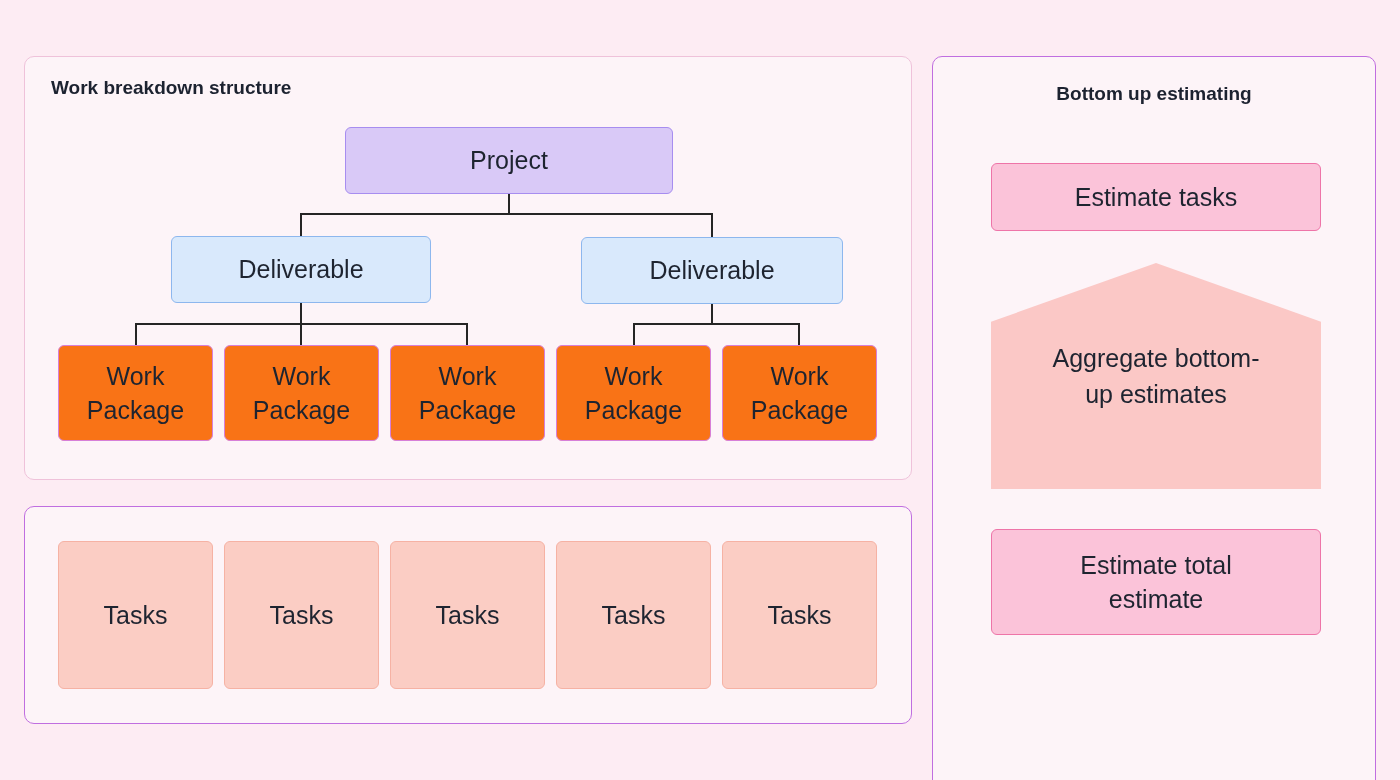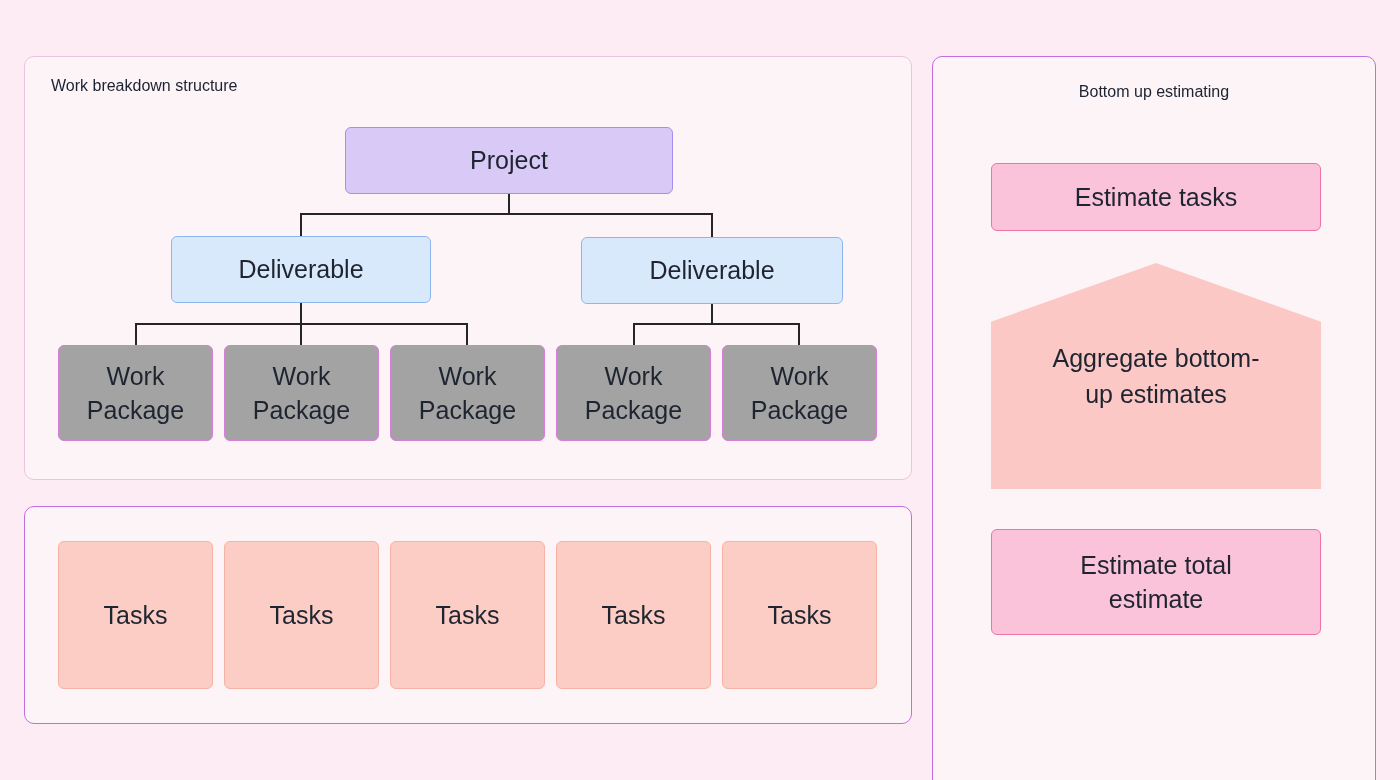--- a/index.html
+++ b/index.html
@@ -27,41 +27,41 @@
   .tasks-panel {
     left: 24px; top: 506px; width: 888px; height: 218px;
     border: 1.5px solid #c06ee0;
   }
   .estimating-panel {
     left: 932px; top: 56px; width: 444px; height: 768px;
     border: 1.5px solid #c06ee0;
   }
   .panel-title {
     position: absolute;
-    font-size: 16px;
-    font-weight: 400;
+    font-size: 19px;
+    font-weight: 700;
     color: #1c2230;
     white-space: nowrap;
   }
   .wbs-title { left: 26px; top: 20px; }
   .est-title { top: 26px; left: 0; width: 100%; text-align: center; }
 
   .node {
     position: absolute;
     display: flex;
     align-items: center;
     justify-content: center;
     text-align: center;
     font-size: 25px;
     line-height: 1.38;
     border-radius: 6px;
   }
   .project-box   { background: #d9c9f7; border: 1.5px solid #a78df0; }
   .deliverable   { background: #d9e9fc; border: 1.5px solid #8db7ee; }
-  .work-package  { background: #a3a3a3; border: 1.5px solid #d77fd8; }
+  .work-package  { background: #f97316; border: 1.5px solid #d77fd8; }
   .task-box      { background: #fbcdc4; border: 1.5px solid #f6b2a4; text-align: right; }
   .estimate-box  { background: #fbc3d9; border: 1.5px solid #ee74a8; }
 
   .vline, .hline {
     position: absolute;
     background: #252525;
   }
   .vline { width: 2px; }
   .hline { height: 2px; }
 

